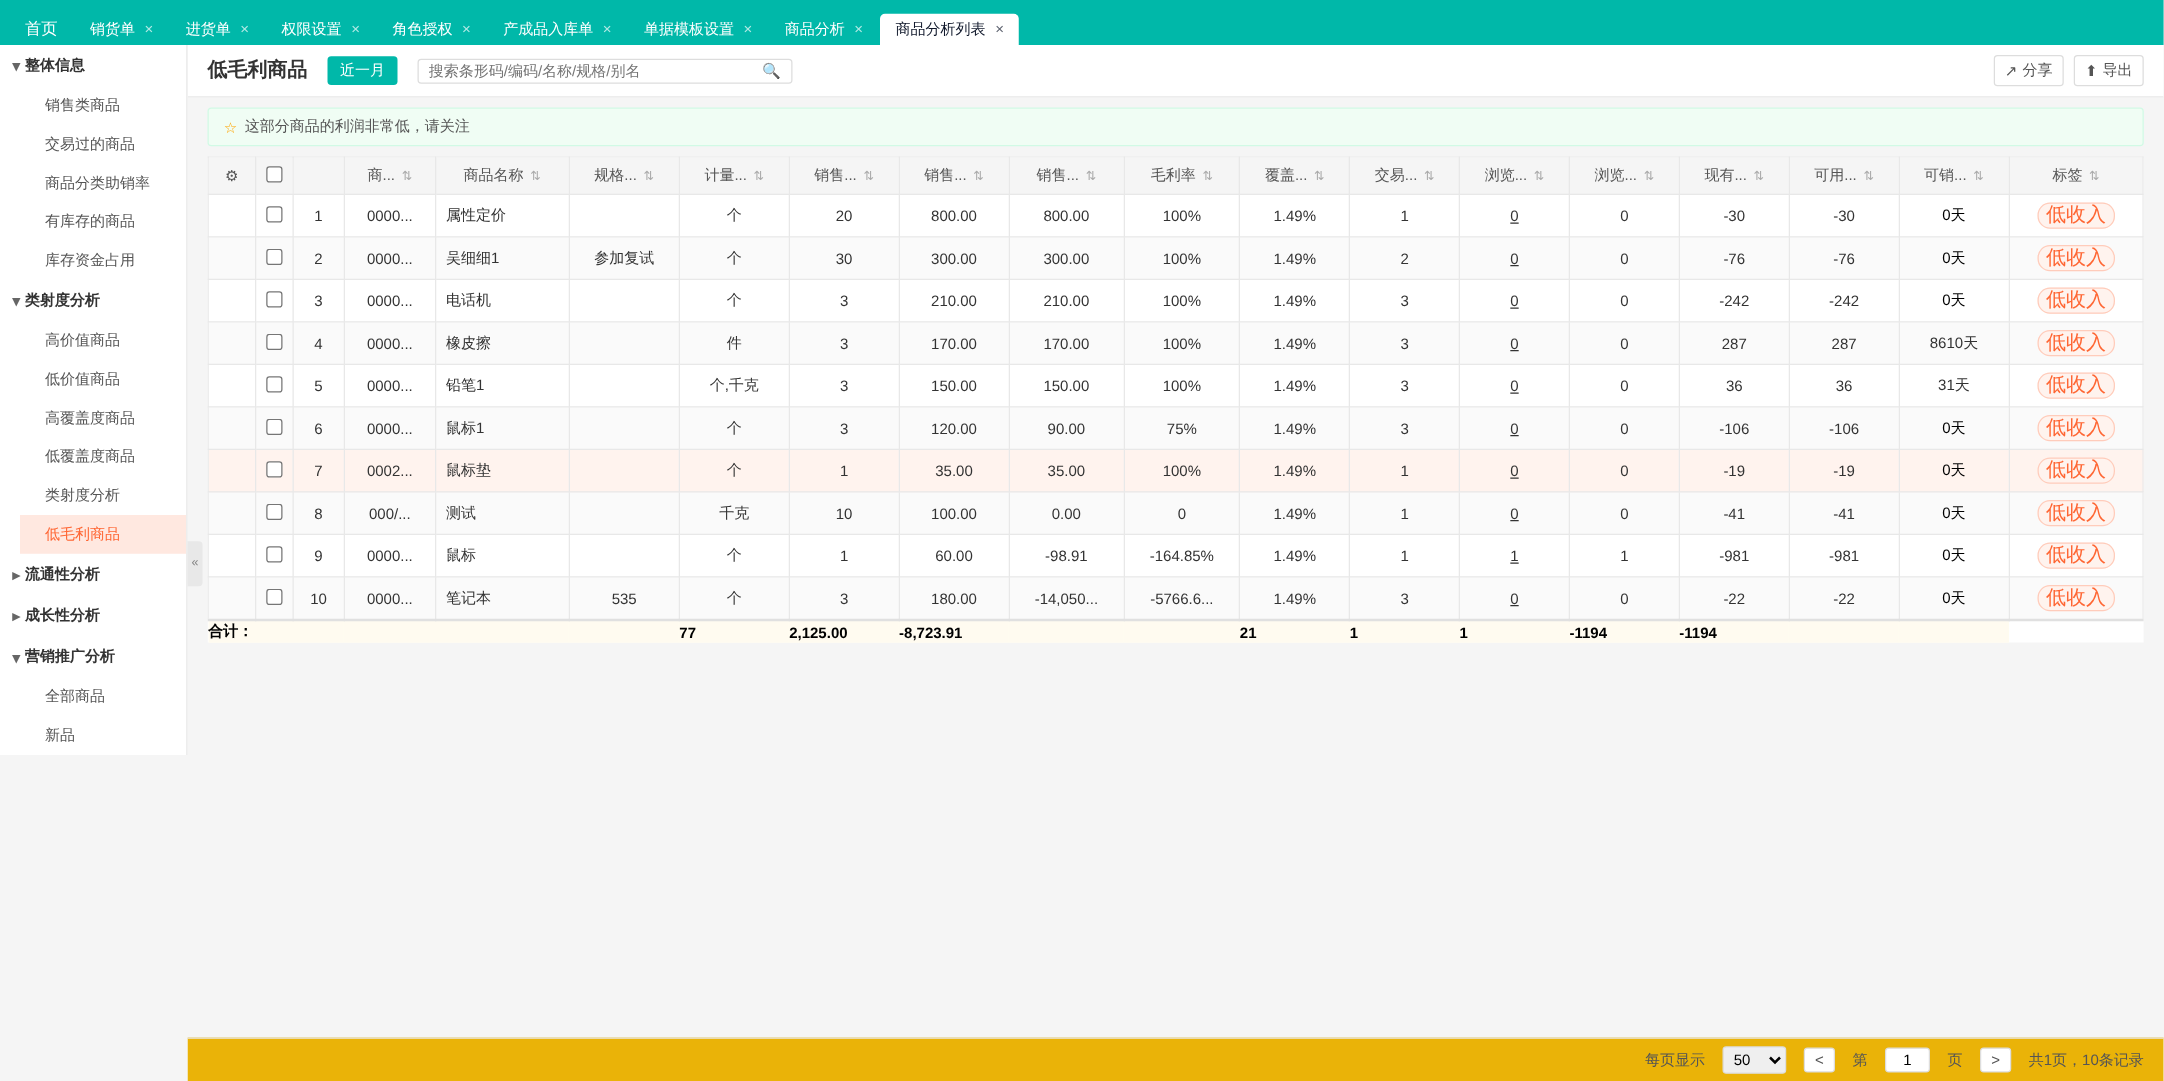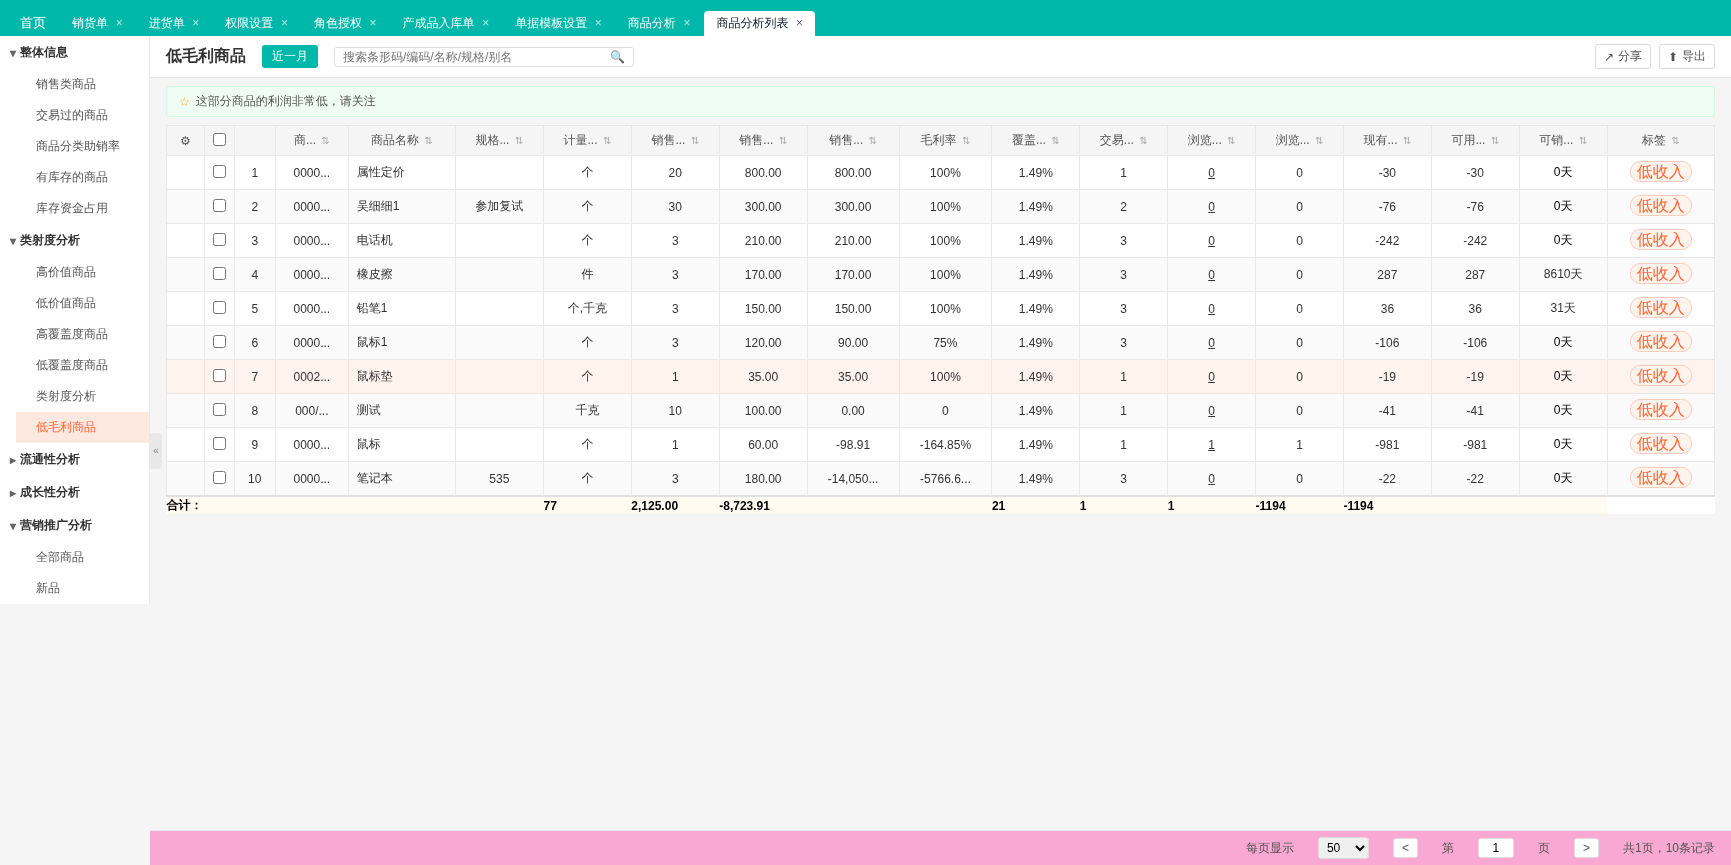--- a/index.html
+++ b/index.html
@@ -193,23 +193,23 @@
     }
     .underline-link { text-decoration: underline; color: #333; cursor: pointer; }
     .red-text { color: #000000; }
 
     
     .footer {
       display: flex;
       align-items: center;
       justify-content: flex-end;
       padding: 6px 16px;
-      background: #f9a8d4;
+      background: #eab308;
       border-top: 1px solid #e8e8e8;
-      gap: 24px;
+      gap: 14px;
       font-size: 12px;
       color: #555;
     }
     .footer select {
       border: 1px solid #ddd;
       padding: 2px 4px;
       border-radius: 3px;
     }
     .footer-nav-btn {
       border: 1px solid #ddd;

